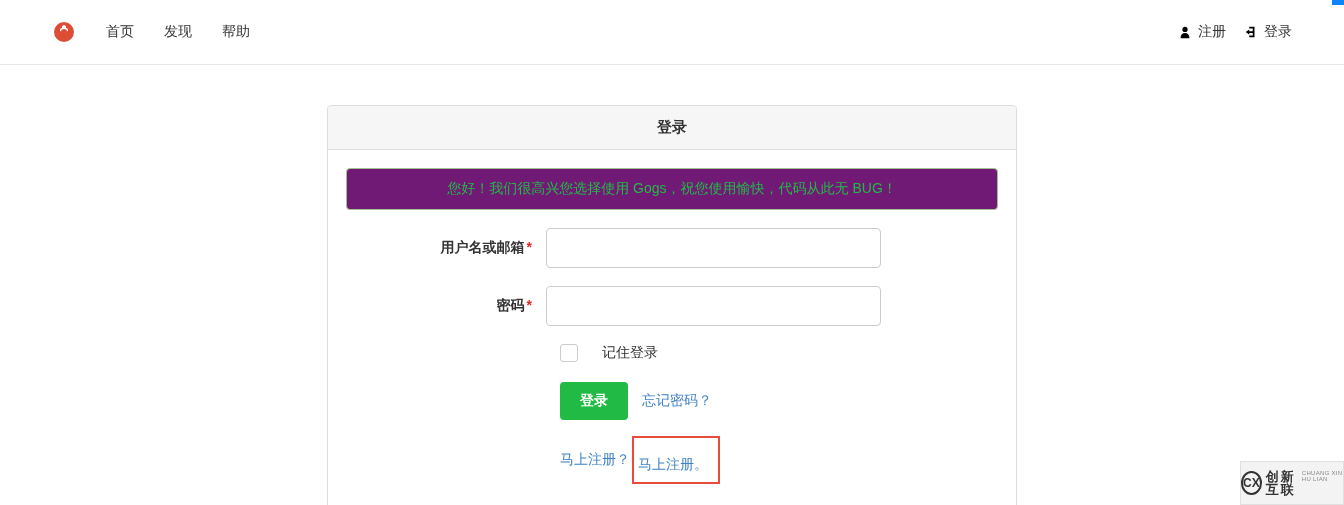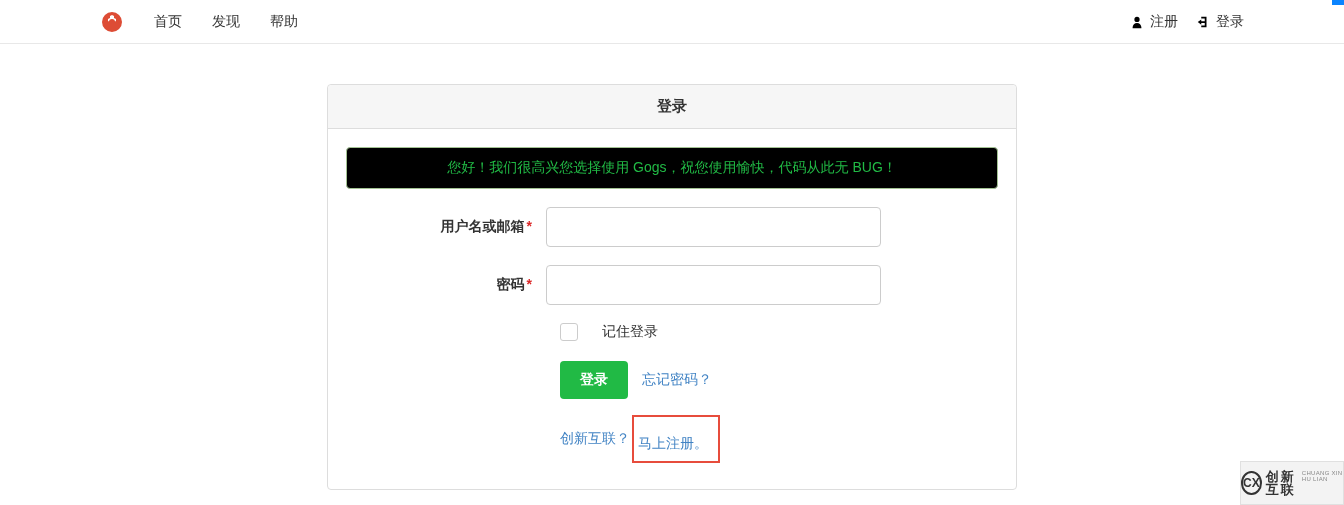--- a/index.html
+++ b/index.html
@@ -3,25 +3,25 @@
   <meta charset="utf-8">
   <style>
     * { box-sizing: border-box; margin: 0; padding: 0; }
     body {
       font-family: -apple-system, BlinkMacSystemFont, "Segoe UI", Helvetica, Arial, sans-serif;
       font-size: 14px;
       background: #fff;
       color: #333;
     }
     .navbar {
-      height: 44px;
+      height: 65px;
       border-bottom: 1px solid #e8e8e8;
       display: flex;
       align-items: center;
-      padding: 0 100px;
+      padding: 0 52px;
       justify-content: space-between;
     }
     .nav-left { display: flex; align-items: center; gap: 30px; }
     .nav-right { display: flex; align-items: center; gap: 18px; }
     .logo {
       width: 24px; height: 24px;
       display: flex; align-items: center; justify-content: center;
     }
     .logo svg { width: 24px; height: 24px; }
     .nav-link {
@@ -49,21 +49,21 @@
       border-bottom: 1px solid #ddd;
       padding: 12px 16px;
       text-align: center;
       font-weight: 700;
       font-size: 15px;
       border-radius: 4px 4px 0 0;
     }
     .panel-body { padding: 18px 18px 26px 18px; }
     .alert {
       border: 1px solid #a3c293;
-      background: #000000;
+      background: #701a75;
       color: #21ba45;
       border-radius: 4px;
       padding: 11px 16px;
       text-align: center;
       font-size: 14px;
       margin-bottom: 18px;
     }
     .form-row {
       display: flex;
       align-items: center;
@@ -214,21 +214,21 @@
         <div class="checkbox"></div>
         <span>记住登录</span>
       </div>
 
       <div class="action-row">
         <button class="btn-primary">登录</button>
         <span class="link">忘记密码？</span>
       </div>
 
       <div class="register-row">
-        <span class="link">创新互联？</span>
+        <span class="link">马上注册？</span>
         <span class="register-annot">
           <span class="link">马上注册。</span>
         </span>
       </div>
     </div>
   </div>
 </div>
 
 <div class="watermark">
   <div class="watermark-circle">CX</div>

